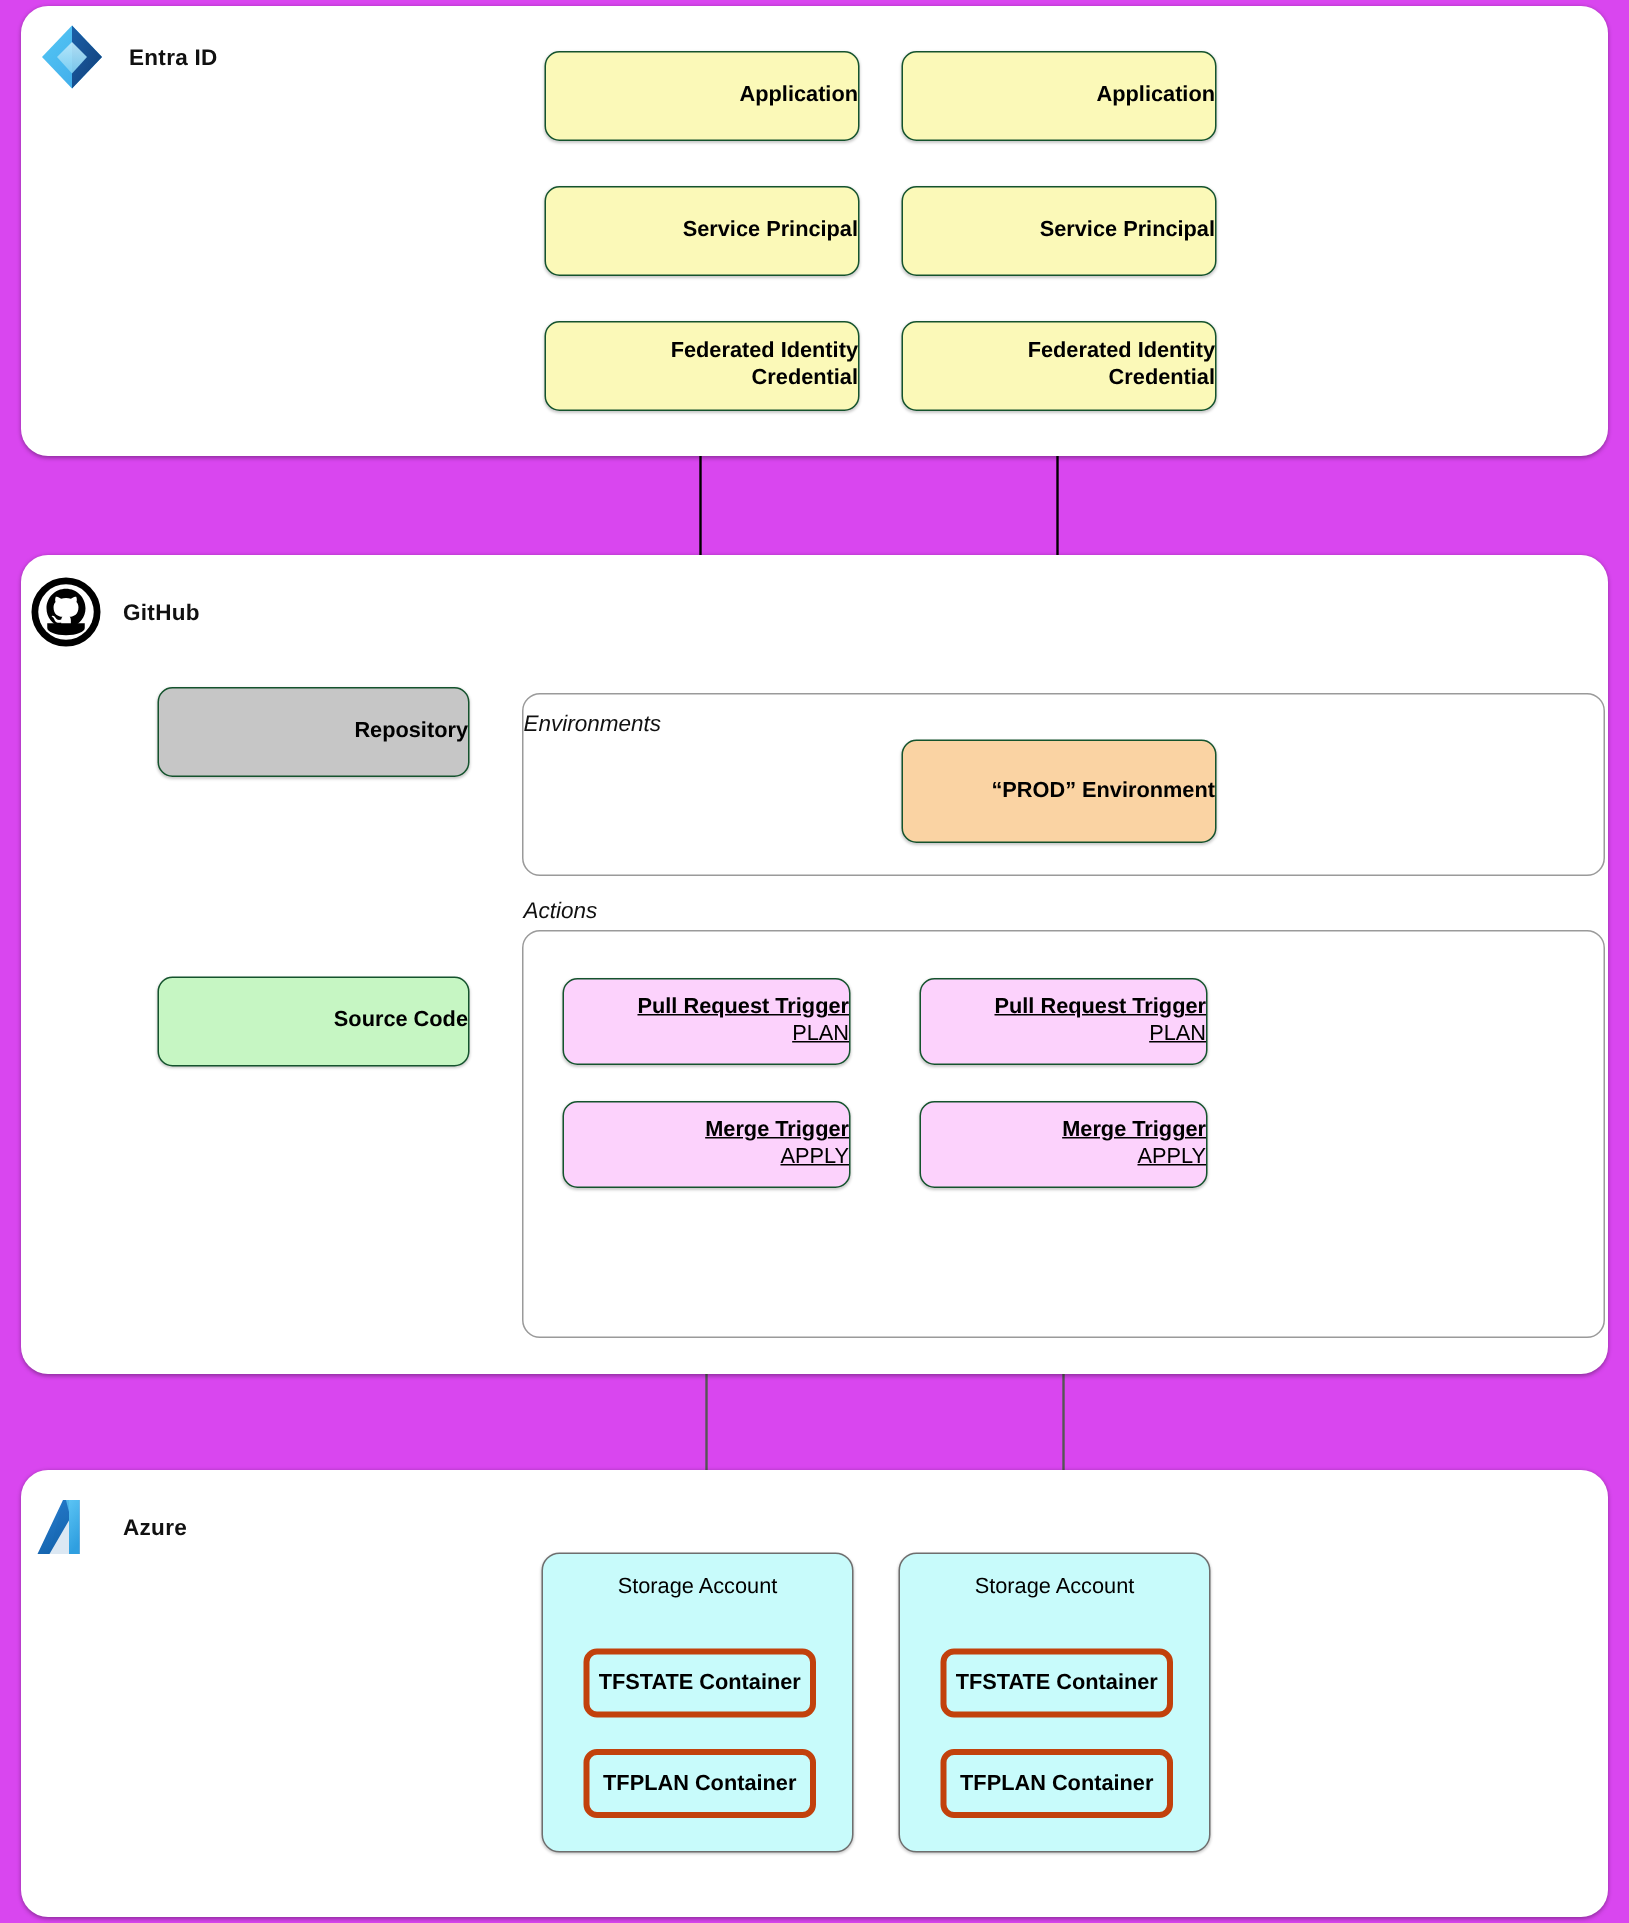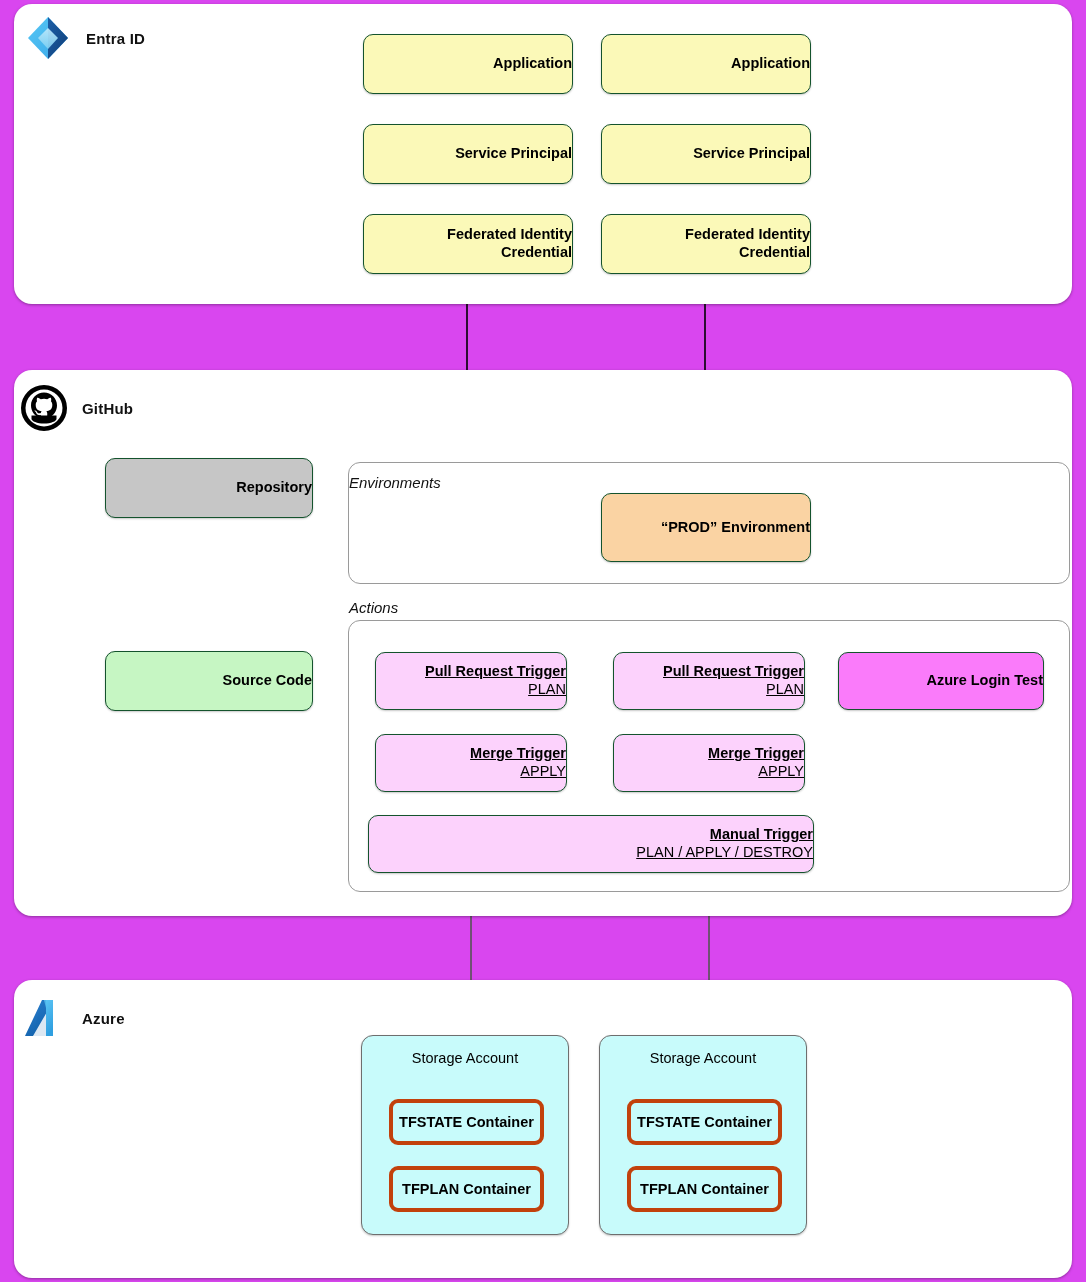--- a/index.html
+++ b/index.html
@@ -219,28 +219,21 @@
 
   <div class="node fill-pink" style="left:613px; top:652px; width:192px; height:58px;">
     <span class="l1">Pull Request Trigger</span>
     <span class="l2">PLAN</span>
   </div>
   <div class="node fill-pink" style="left:613px; top:734px; width:192px; height:58px;">
     <span class="l1">Merge Trigger</span>
     <span class="l2">APPLY</span>
   </div>
 
-  <div class="node fill-magenta" style="left:838px; top:652px; width:206px; height:58px;">
-    <span class="l1">Azure Login Test</span>
-  </div>
-
-  <div class="node fill-pink" style="left:368px; top:815px; width:446px; height:58px;">
-    <span class="l1">Manual Trigger</span>
-    <span class="l2">PLAN / APPLY / DESTROY</span>
-  </div>
+
 
   <div class="panel" id="panel-azure"></div>
 
   <div class="panel-header" style="left:20px; top:994px;">
     <span>
       <svg class="logo" viewBox="0 0 48 48" aria-hidden="true">
         <defs>
           <linearGradient id="az1" x1="0" y1="0" x2="0.4" y2="1">
             <stop offset="0" stop-color="#2a7fd0"></stop>
               <stop offset="1" stop-color="#1464ae"></stop>

